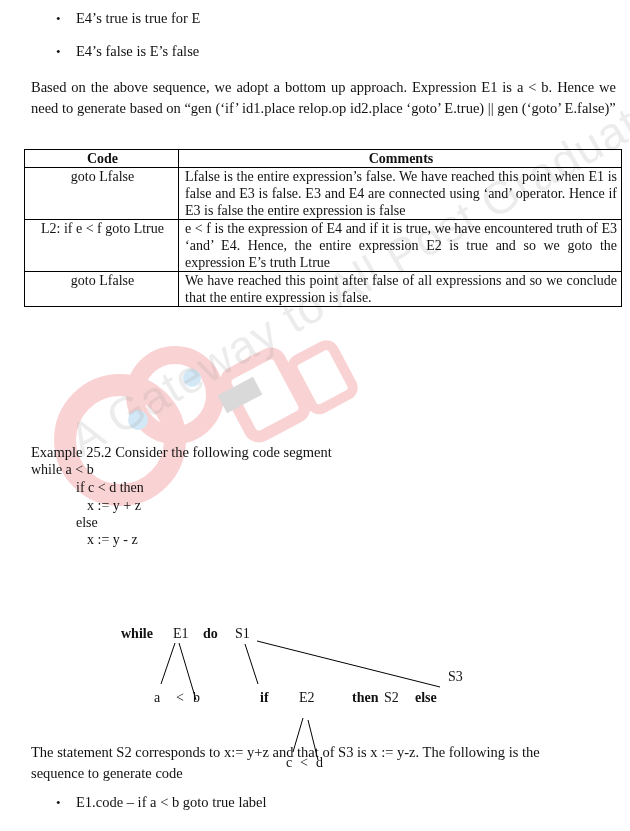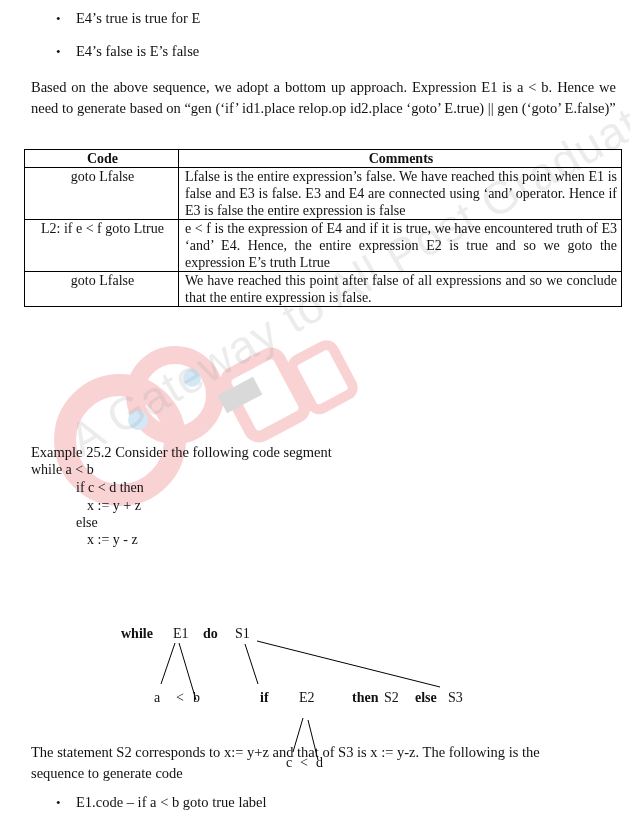--- a/index.html
+++ b/index.html
@@ -109,21 +109,21 @@
   <div class="tree-node" style="left:235px;top:579px;">S1</div>
 
   <div class="tree-node" style="left:154px;top:643px;">a</div>
   <div class="tree-node" style="left:176px;top:643px;">&lt;</div>
   <div class="tree-node" style="left:193px;top:643px;">b</div>
   <div class="tree-node bold" style="left:260px;top:643px;">if</div>
   <div class="tree-node" style="left:299px;top:643px;">E2</div>
   <div class="tree-node bold" style="left:352px;top:643px;">then</div>
   <div class="tree-node" style="left:384px;top:643px;">S2</div>
   <div class="tree-node bold" style="left:415px;top:643px;">else</div>
-  <div class="tree-node" style="left:448px;top:643px;">S3</div>
+  <div class="tree-node" style="left:448px;top:622px;">S3</div>
 
   <div class="tree-node" style="left:286px;top:708px;">c</div>
   <div class="tree-node" style="left:300px;top:708px;">&lt;</div>
   <div class="tree-node" style="left:316px;top:708px;">d</div>
 </div>
 
 <div class="para" style="top:742px;width:530px;text-align:left;">The statement S2 corresponds to x:= y+z and that of S3 is x := y-z. The following is the sequence to generate code</div>
 
 <div>
   <span class="bullet-dot" style="left:56px;top:795px;">•</span>

